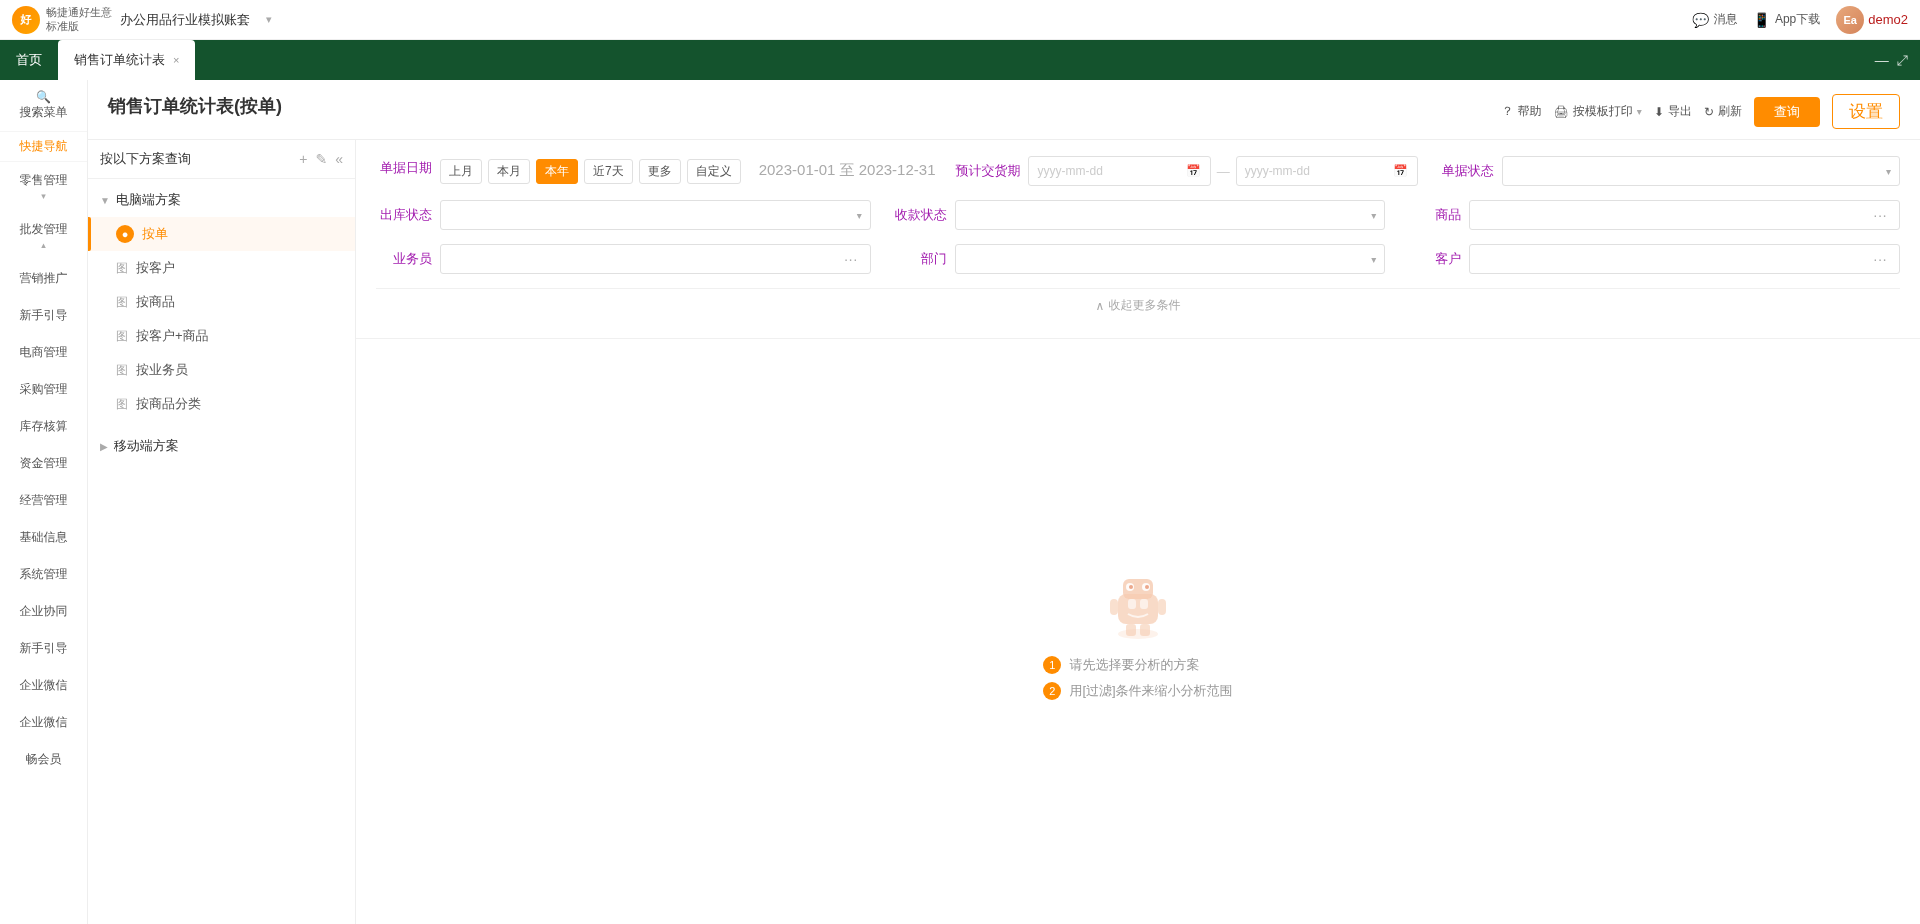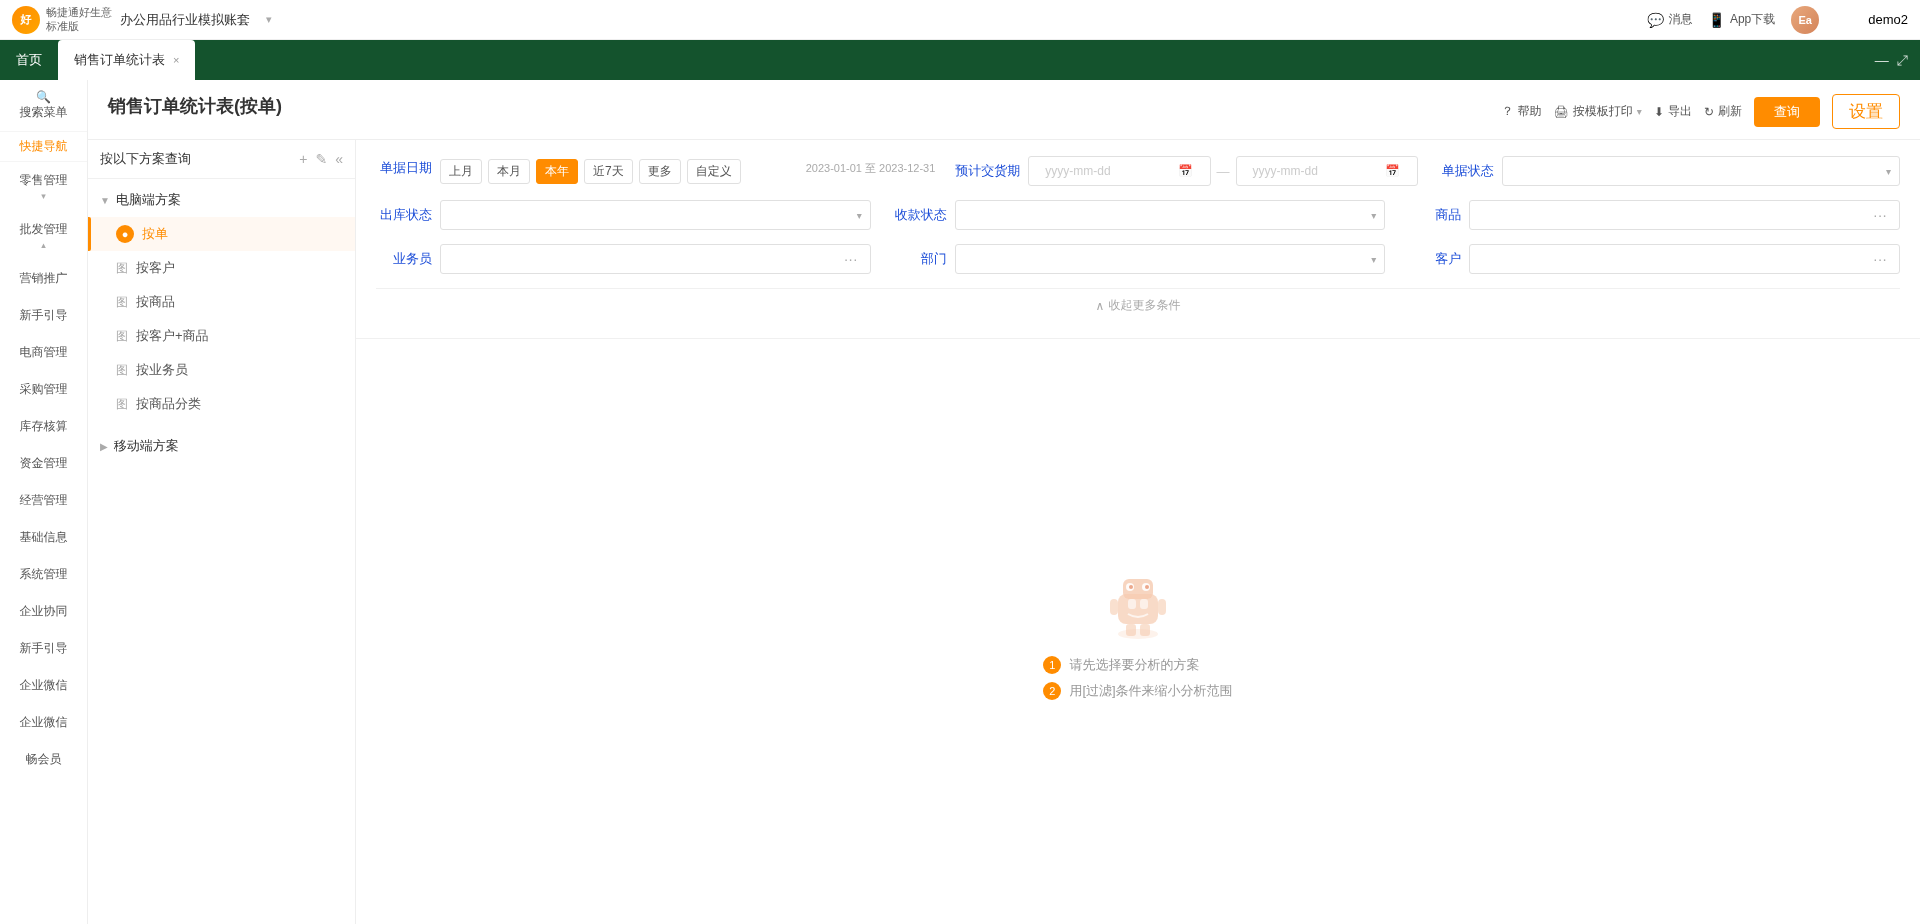--- a/index.html
+++ b/index.html
@@ -27,21 +27,21 @@
     .logo-text { font-size: 11px; color: #666; line-height: 1.2; }
     .breadcrumb-area { display: flex; align-items: center; gap: 16px; }
     .top-bar-right { display: flex; align-items: center; gap: 16px; }
     .top-right-item { display: flex; align-items: center; gap: 4px; font-size: 12px; color: #555; cursor: pointer; }
     .avatar {
       width: 28px; height: 28px; border-radius: 50%;
       background: linear-gradient(135deg, #e8a87c, #d4845a);
       display: flex; align-items: center; justify-content: center;
       color: #fff; font-size: 11px; font-weight: bold;
     }
-    .username { font-size: 13px; color: #000000; margin-left: 45px; }
+    .username { font-size: 13px; color: #b91c1c; }
 
     
     .tab-bar {
       height: 40px;
       background: #14532d;
       display: flex;
       align-items: center;
       padding: 0 0 0 0;
     }
     .tab-item {
@@ -193,21 +193,21 @@
       gap: 20px;
       margin-bottom: 14px;
     }
     .filter-row:last-child { margin-bottom: 0; }
     .filter-group {
       display: flex;
       align-items: center;
       gap: 8px;
       flex: 1;
     }
-    .filter-label { font-size: 13px; color: #1d4ed8; white-space: nowrap; min-width: 56px; text-align: right; }
+    .filter-label { font-size: 13px; color: #a21caf; white-space: nowrap; min-width: 56px; text-align: right; }
     .filter-select {
       flex: 1;
       height: 30px;
       border: 1px solid #e0e0e0;
       border-radius: 3px;
       padding: 0 8px;
       font-size: 12px;
       color: #333;
       background: #fff;
       outline: none;
@@ -222,21 +222,21 @@
       display: flex;
       align-items: center;
       gap: 6px;
       flex: 1;
     }
     .date-input {
       flex: 1;
       height: 30px;
       border: 1px solid #e0e0e0;
       border-radius: 3px;
-      padding: 0 16px;
+      padding: 0 8px;
       font-size: 12px;
       color: #ccc;
       background: #fff;
       display: flex;
       align-items: center;
       justify-content: space-between;
       cursor: pointer;
     }
     .date-sep { color: #ccc; }
     .date-icon { color: #ff8c00; font-size: 12px; }
@@ -248,21 +248,21 @@
       background: #fff;
       font-size: 12px;
       color: #555;
       cursor: pointer;
     }
     .period-btn.active {
       background: #ff8c00;
       color: #fff;
       border-color: #ff8c00;
     }
-    .period-date { font-size: 11px; color: #aaa; margin-top: 2px; margin-left: 47px; }
+    .period-date { font-size: 15px; color: #aaa; margin-top: 2px; }
     .collapse-btn {
       display: flex;
       align-items: center;
       justify-content: center;
       padding: 8px;
       cursor: pointer;
       color: #aaa;
       font-size: 12px;
       border-top: 1px solid #f0f0f0;
       gap: 4px;

